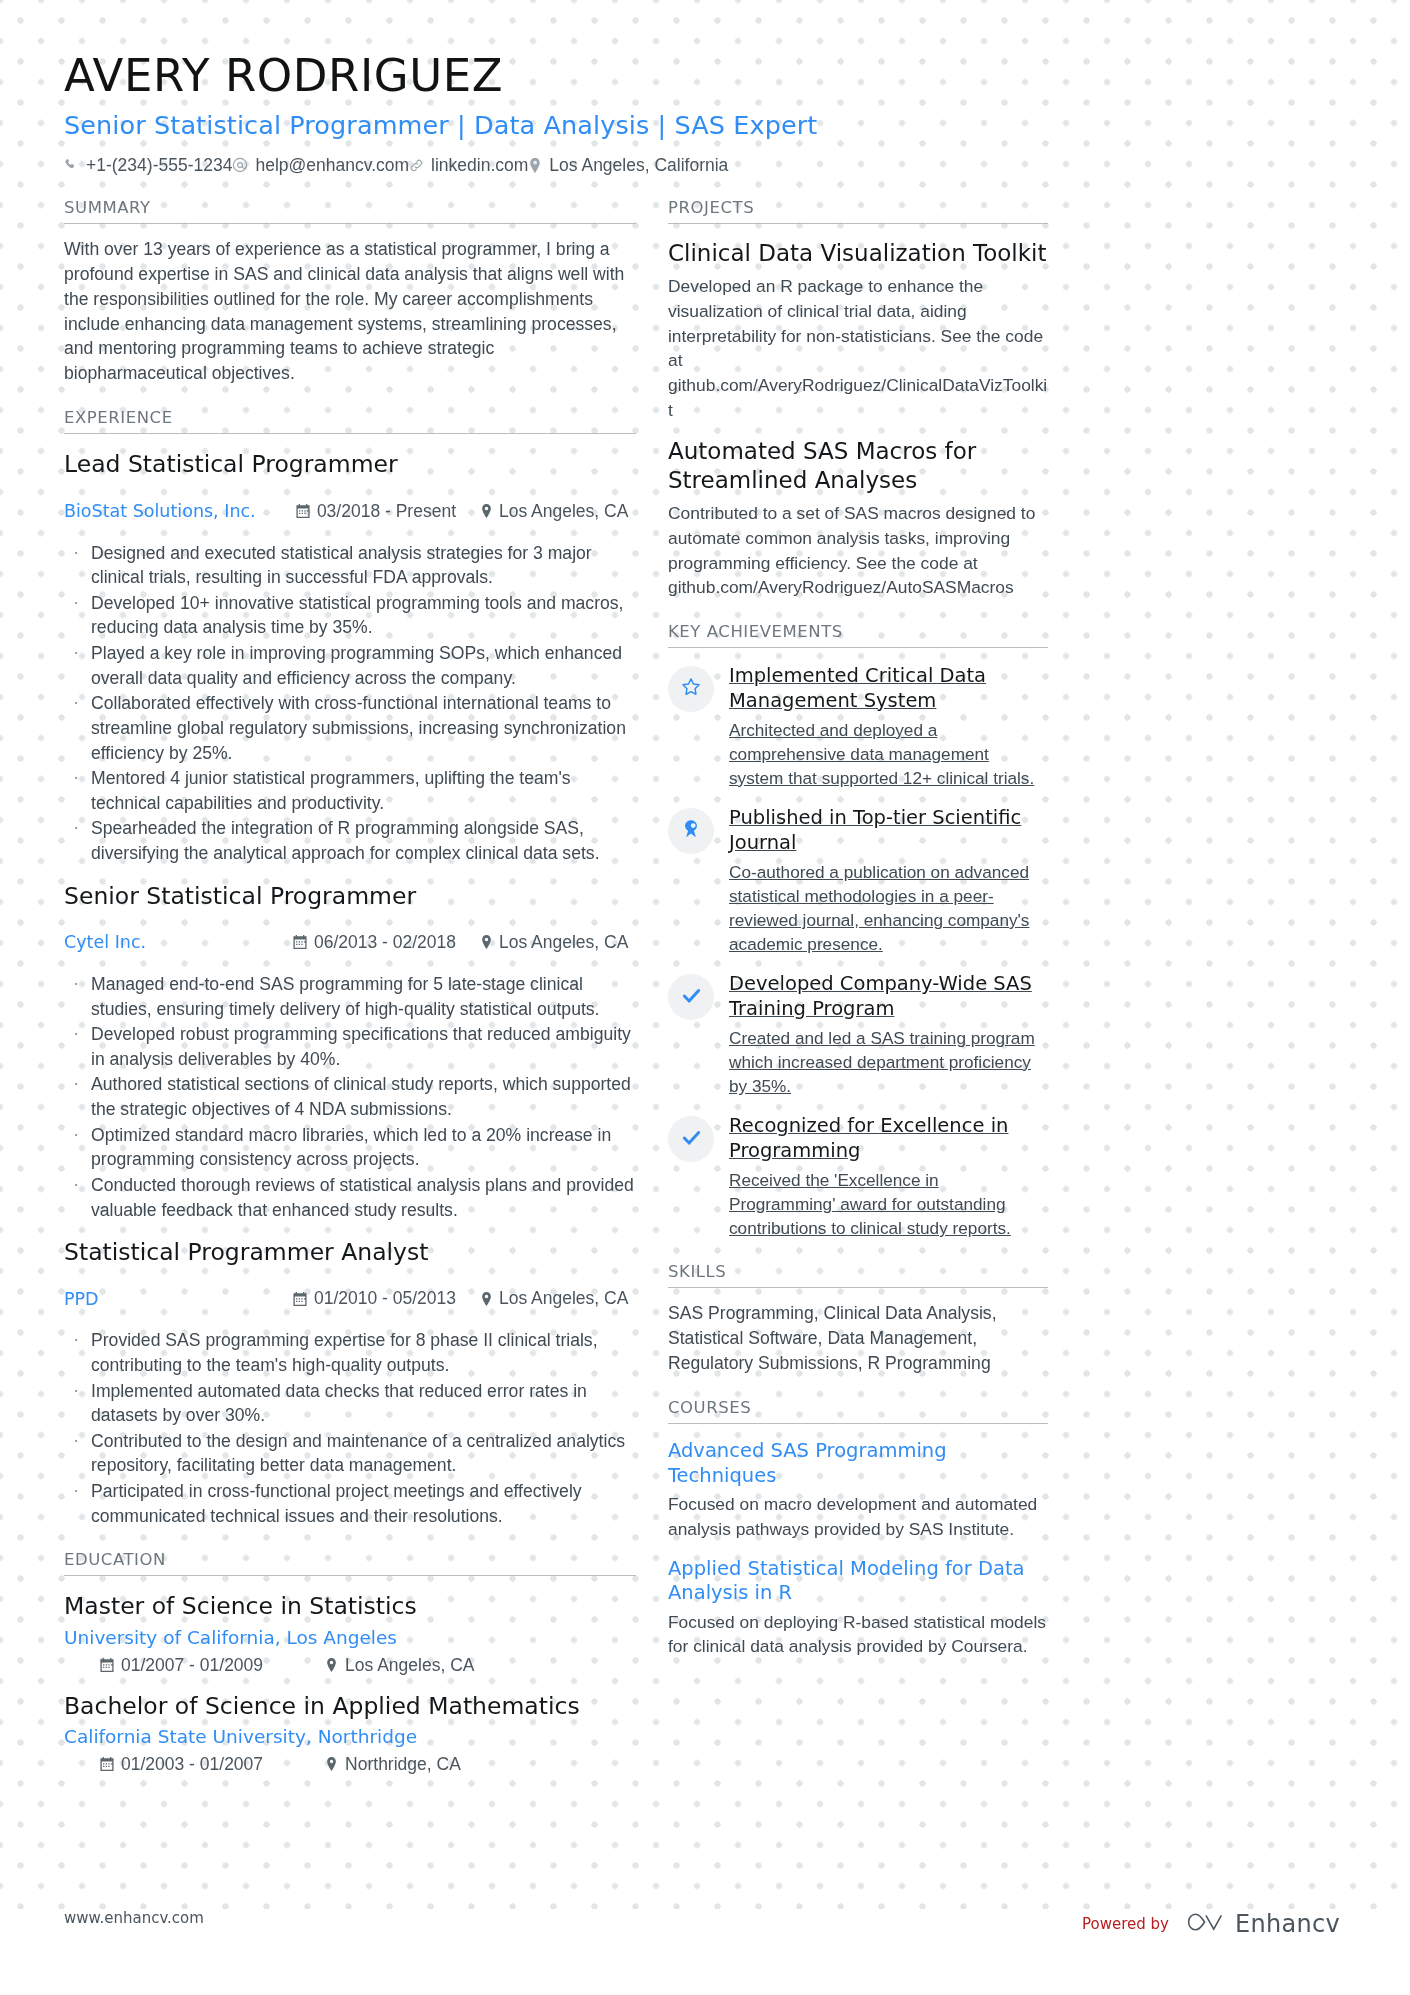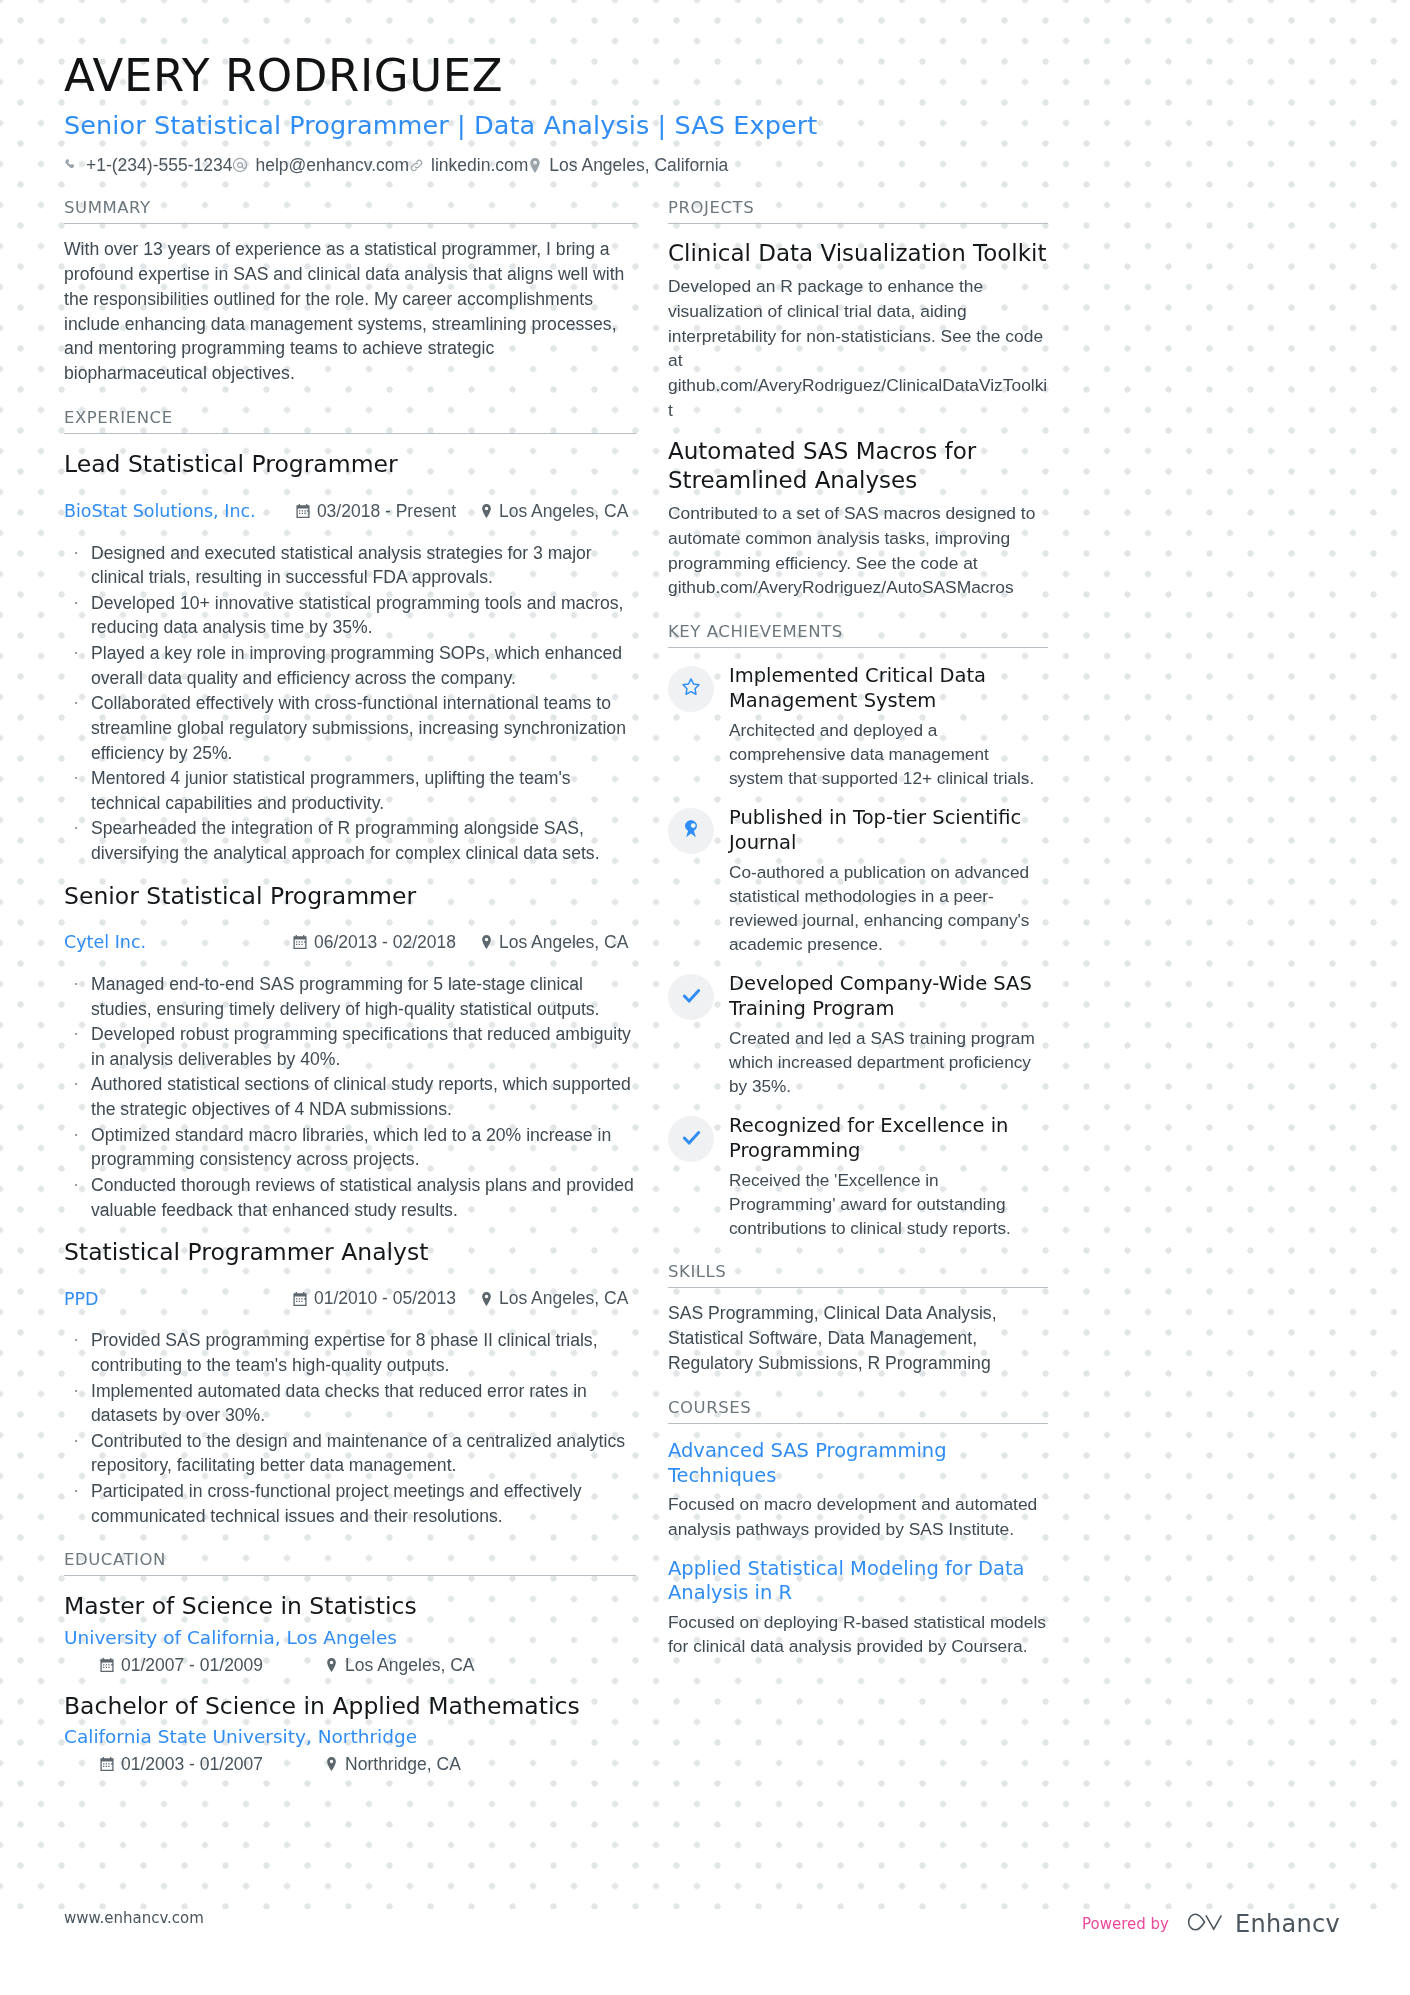--- a/index.html
+++ b/index.html
@@ -209,21 +209,21 @@
     width: 46px;
     height: 46px;
     border-radius: 50%;
     background: #f0f1f2;
     flex: none;
     display: flex;
     align-items: center;
     justify-content: center;
     margin-top: 2px;
   }
-  .ach-body { flex: 1; }
+  .ach-body { flex: 1; text-decoration: underline; }
   .ach-title {
     font-size: 19.5px;
     color: #15181a;
     font-family: "DejaVu Sans", sans-serif;
     line-height: 1.25;
   }
   .ach-desc {
     font-size: 17.2px;
     line-height: 1.4;
     color: #3f4a52;
@@ -262,21 +262,21 @@
     font-family: "DejaVu Sans", sans-serif;
   }
   .footer-right {
     margin-left: auto;
     display: flex;
     align-items: center;
     gap: 16px;
   }
   .powered {
     font-size: 15px;
-    color: #ec4899;
+    color: #b91c1c;
     font-family: "DejaVu Sans", sans-serif;
   }
   .brand {
     display: flex;
     align-items: center;
     gap: 10px;
   }
   .brand-name {
     font-size: 24px;
     color: #4a555d;

